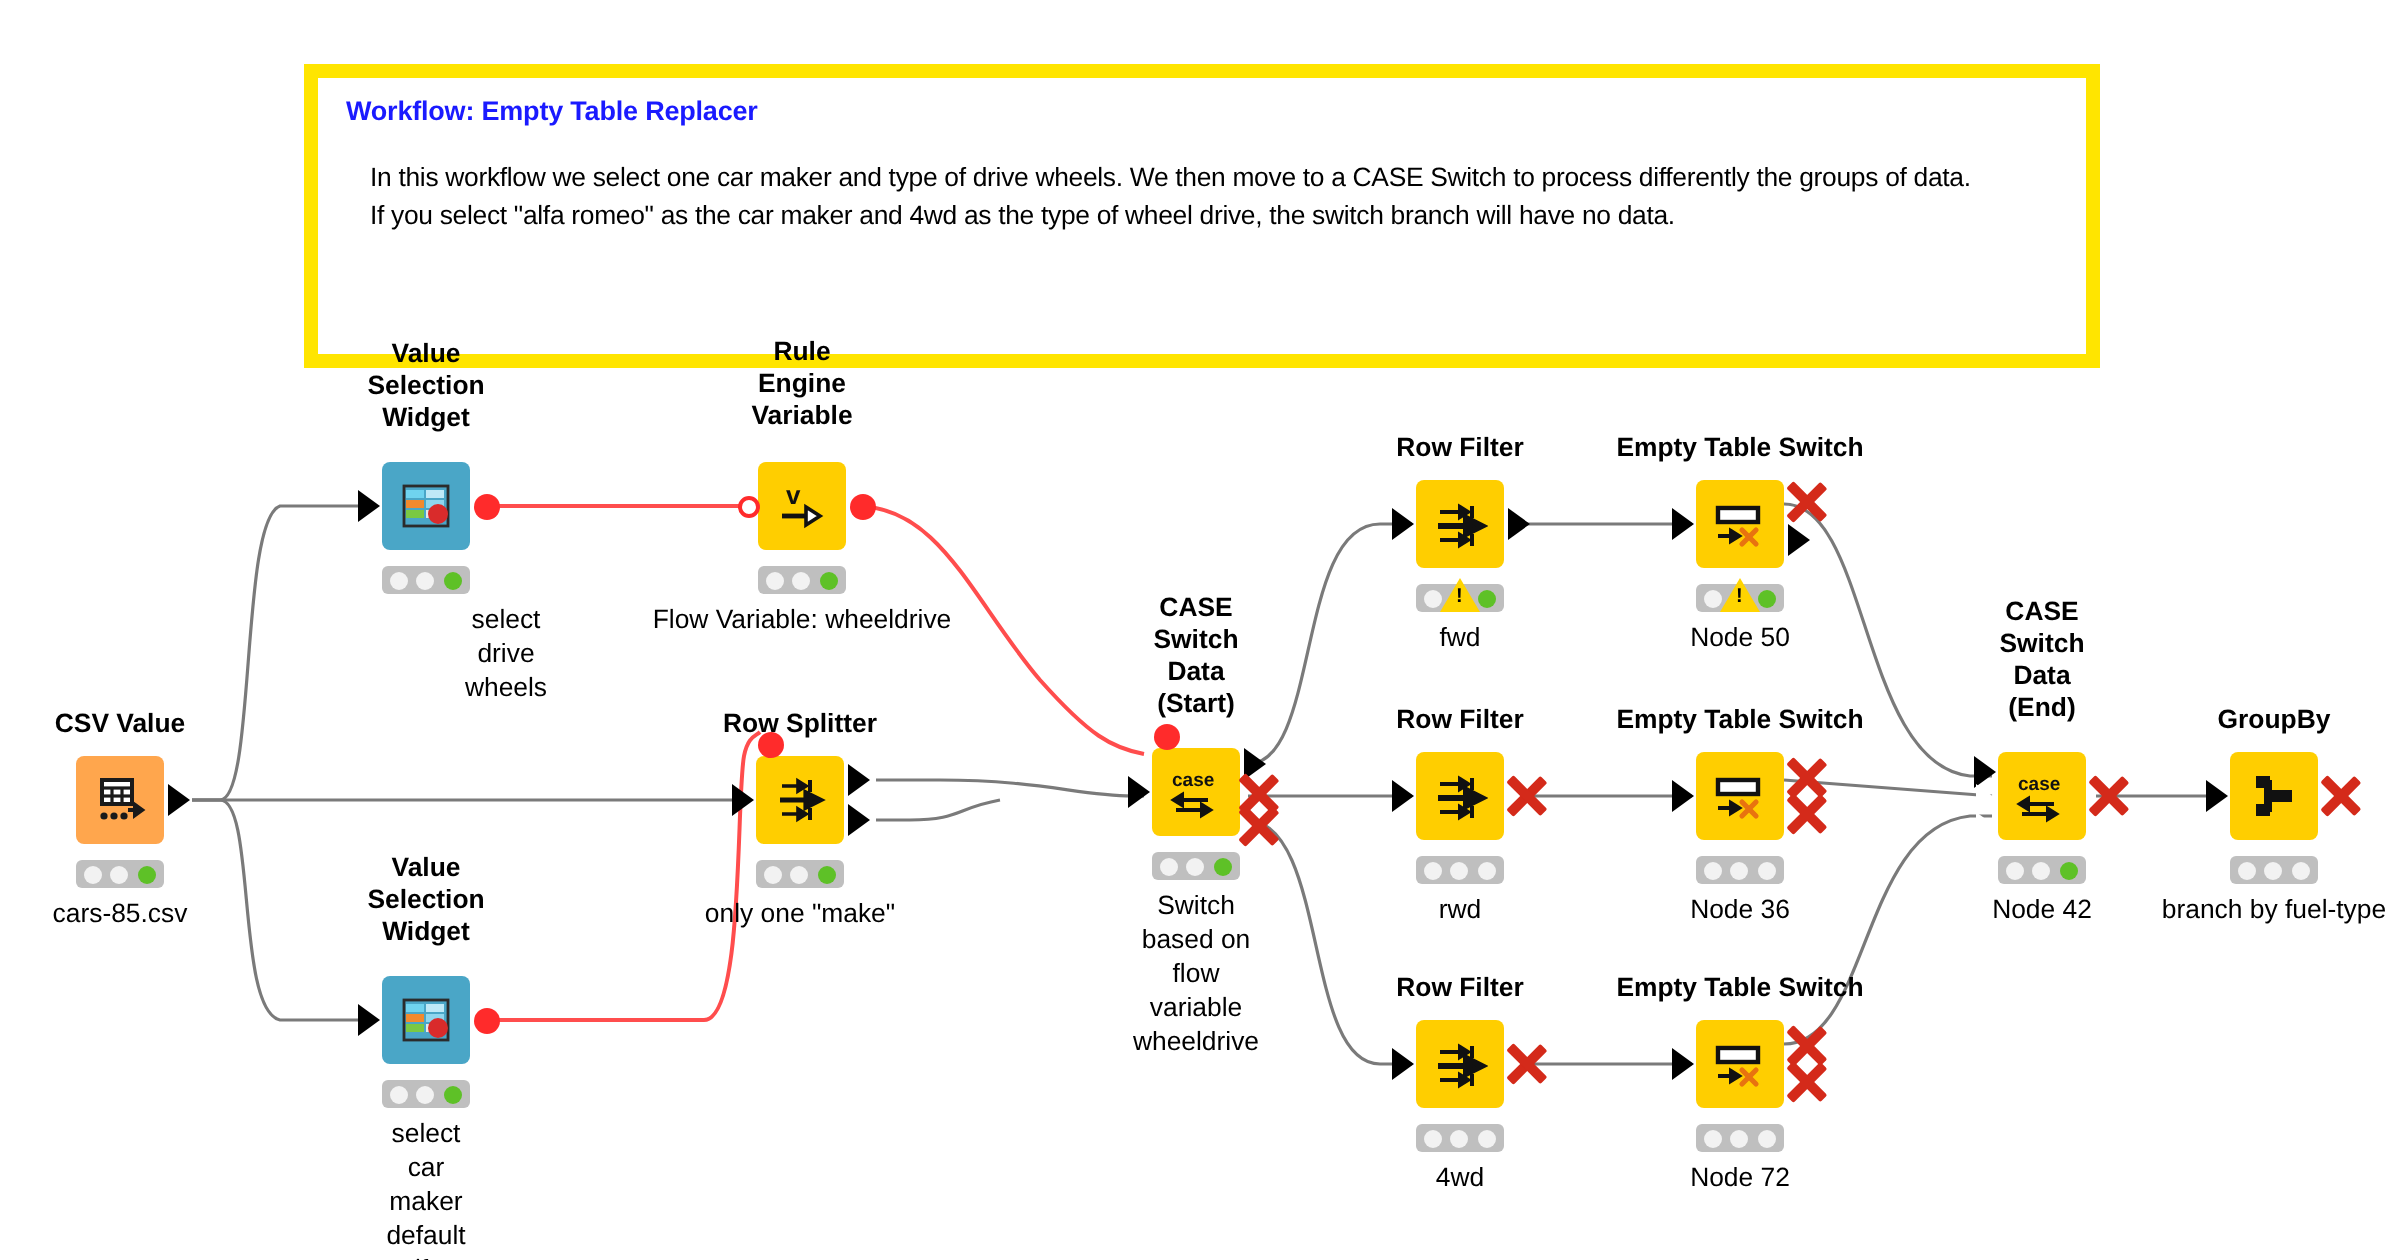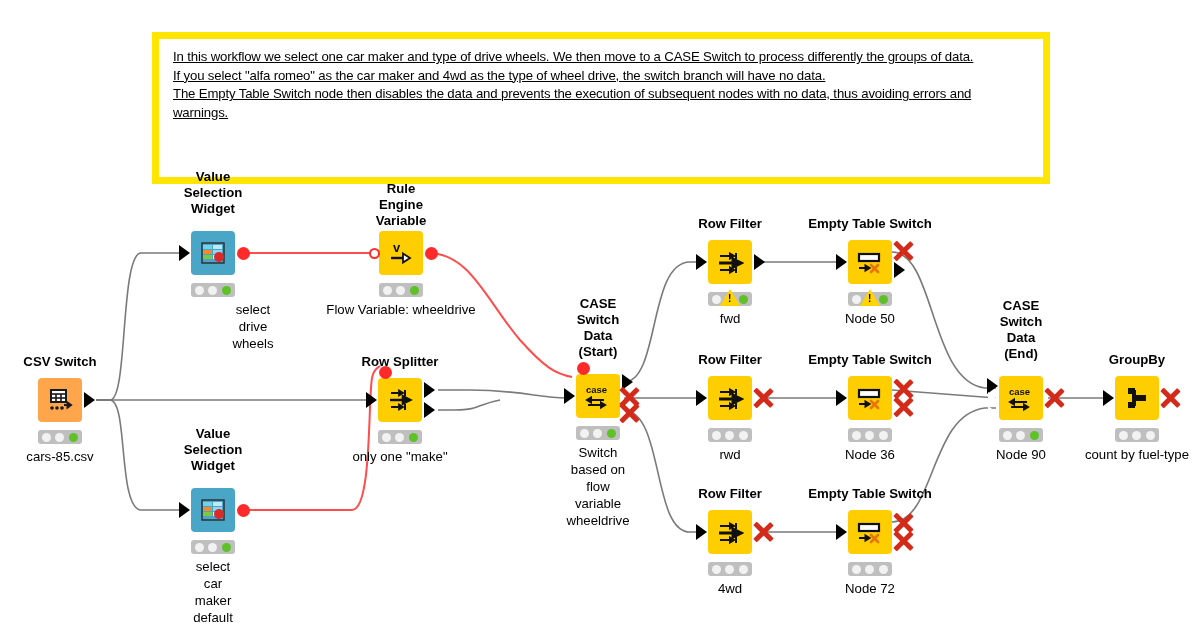--- a/index.html
+++ b/index.html
@@ -7,21 +7,21 @@
        font-family:"Liberation Sans",sans-serif;}
   #canvas{position:absolute;left:0;top:0;width:1200px;height:630px;}
   svg.wires{position:absolute;left:0;top:0;width:1200px;height:630px;pointer-events:none;}
 
   
   .annotation{position:absolute;left:152px;top:32px;width:898px;height:152px;
       background:#ffffff;border:7px solid #ffe500;box-sizing:border-box;}
   .annotation .inner{padding:9px 14px 0 14px;}
   .ann-title{color:#1a1aff;font-weight:bold;font-size:13.5px;line-height:16px;
       margin:0 0 16px 0;letter-spacing:-0.1px;}
-  .ann-body{color:#000;font-size:13.2px;line-height:18.5px;margin:0;letter-spacing:-0.15px;text-decoration:underline;}
+  .ann-body{color:#000;font-size:13.2px;line-height:18.5px;margin:12px;letter-spacing:-0.15px;}
   .ann-body p{margin:0;}
 
   
   .node{position:absolute;width:0;height:0;}
   .node .title{position:absolute;left:50%;transform:translateX(-50%);
       bottom:30px;white-space:nowrap;text-align:center;font-weight:bold;
       font-size:13.2px;line-height:16px;color:#000;}
   .node .title.two{bottom:30px;}
   .node .box{position:absolute;left:-22px;top:-22px;width:44px;height:44px;
       border-radius:4px;display:flex;align-items:center;justify-content:center;}
@@ -104,30 +104,30 @@
       <path d="M240,253 L374,253"></path>
 
       <path d="M428,253 C470,253 486,300 520,340 C545,368 556,374 572,377"></path>
 
       <path d="M240,510 L352,510 C372,510 368,400 372,378 C374,368 378,368 380,366"></path>
     </g>
   </svg>
 
   <div class="annotation">
     <div class="inner">
+      <div class="ann-title">Workflow: Empty Table Replacer</div>
       <div class="ann-body">
         <p>In this workflow we select one car maker and type of drive wheels. We then move to a CASE Switch to process differently the groups of data.</p>
         <p>If you select "alfa romeo" as the car maker and 4wd as the type of wheel drive, the switch branch will have no data.</p>
-        <p>The Empty Table Switch node then disables the data and prevents the execution of subsequent nodes with no data, thus avoiding errors and warnings.</p>
       </div>
     </div>
   </div>
 
   <div class="node" style="left:60px;top:400px;">
-    <div class="title">CSV Switch</div>
+    <div class="title">CSV Value</div>
     <div class="box orange">
       <svg width="28" height="28" viewBox="0 0 28 28">
         <rect x="5" y="4" width="15" height="12" fill="#fff" stroke="#1a1a1a" stroke-width="2"></rect>
         <line x1="5" y1="8" x2="20" y2="8" stroke="#1a1a1a" stroke-width="1.6"></line>
         <line x1="10" y1="8" x2="10" y2="16" stroke="#1a1a1a" stroke-width="1.6"></line>
         <line x1="15" y1="8" x2="15" y2="16" stroke="#1a1a1a" stroke-width="1.6"></line>
         <line x1="5" y1="12" x2="20" y2="12" stroke="#1a1a1a" stroke-width="1.6"></line>
         <circle cx="6" cy="22" r="1.8" fill="#1a1a1a"></circle>
           <circle cx="11" cy="22" r="1.8" fill="#1a1a1a"></circle>
           <circle cx="16" cy="22" r="1.8" fill="#1a1a1a"></circle>
@@ -163,21 +163,21 @@
     <div class="status">
       <span class="dot"></span>
       <span class="dot"></span>
       <span class="dot green"></span>
     </div>
     <div class="sub" style="white-space: pre-line; margin-left: 40px;"><span style="white-space:pre-line">select
 drive wheels</span></div>
   </div>
 
   <div class="node" style="left:401px;top:253px;">
-    <div class="title two" style="bottom: 24px; white-space: pre-line;">Rule Engine
+    <div class="title two" style="bottom: 37px; white-space: pre-line;">Rule Engine
 Variable</div>
     <div class="box yellow">
       <svg width="30" height="30" viewBox="0 0 30 30">
         <text x="7" y="14" font-family="Liberation Sans, sans-serif" font-size="13" font-weight="bold" fill="#111">v</text>
         <path d="M5,20 L20,20" stroke="#111" stroke-width="2.4" fill="none"></path>
         <path d="M17,15.5 L24,20 L17,24.5 Z" fill="#fff" stroke="#111" stroke-width="1.8"></path>
       </svg>
     </div>
     <div class="port redhollow" style="left:-32px;top:-5px;"></div>
     <div class="port redfill" style="left:24px;top:-6px;"></div>
@@ -409,36 +409,36 @@
     </div>
     <div class="port in-tri" style="left:-34px;top:-20px;"></div>
     <div class="port hollow-tri" style="left:-33px;top:-6px;"></div>
     <div class="port hollow-tri" style="left:-33px;top:8px;"></div>
     <div class="xmark" style="left:22px;top:-11px;"></div>
     <div class="status">
       <span class="dot"></span>
       <span class="dot"></span>
       <span class="dot green"></span>
     </div>
-    <div class="sub">Node 90</div>
+    <div class="sub">Node 42</div>
   </div>
 
   <div class="node" style="left:1137px;top:398px;">
     <div class="title">GroupBy</div>
     <div class="box yellow">
       <svg width="28" height="28" viewBox="0 0 28 28">
         <rect x="5" y="4" width="7" height="6" fill="#111"></rect>
         <rect x="5" y="18" width="7" height="6" fill="#111"></rect>
         <rect x="9" y="6" width="4" height="16" fill="#111"></rect>
         <rect x="13" y="11" width="10" height="6" fill="#111"></rect>
       </svg>
     </div>
     <div class="port in-tri" style="left:-34px;top:-8px;"></div>
     <div class="xmark" style="left:22px;top:-11px;"></div>
     <div class="status">
       <span class="dot"></span>
       <span class="dot"></span>
       <span class="dot"></span>
     </div>
-    <div class="sub">count by fuel-type</div>
+    <div class="sub">branch by fuel-type</div>
   </div>
 
 </div>
 
 </body></html>

